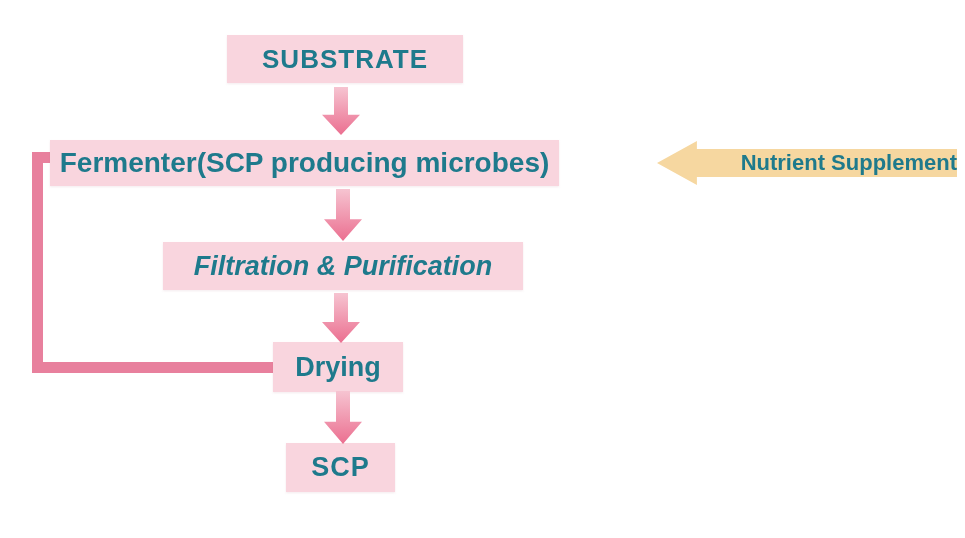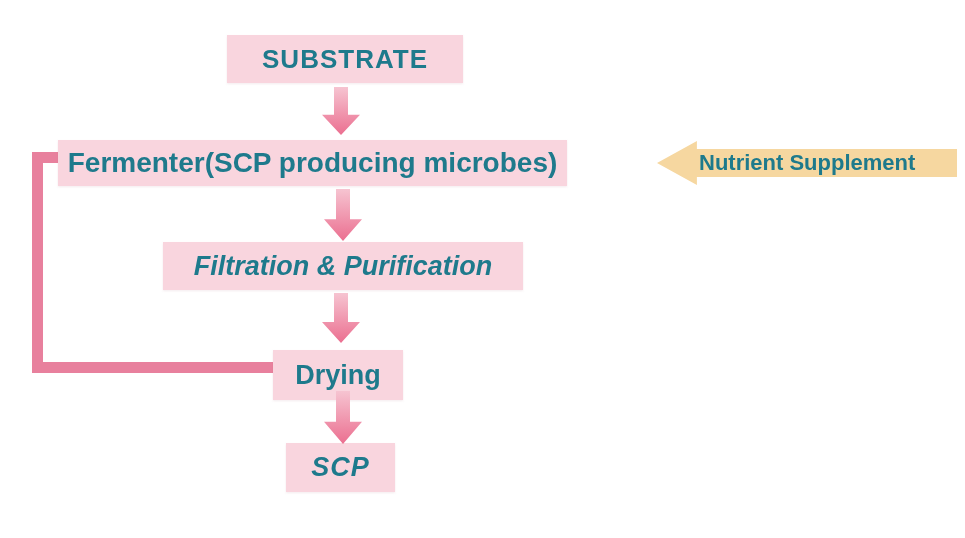--- a/index.html
+++ b/index.html
@@ -26,24 +26,24 @@
     border-radius:0;
     display:flex;align-items:center;justify-content:center;
     color:var(--box-text);
     font-weight:700;
     white-space:nowrap;
     z-index:2;
     box-shadow:0 1px 2px rgba(180,120,140,0.15);
   }
   .box span{display:block;}
   .box-substrate  {left:227px;top:35px; width:236px;height:48px;font-size:26px;letter-spacing:1px;}
-  .box-fermenter  {left:50px; top:140px;width:509px;height:46px;font-size:28px;margin-left:8px;}
+  .box-fermenter  {left:50px; top:140px;width:509px;height:46px;font-size:28px;}
   .box-filtration {left:163px;top:242px;width:360px;height:48px;font-size:27px;font-style:italic;}
-  .box-drying     {left:273px;top:350px;width:130px;height:50px;font-size:27px;}
-  .box-scp        {left:286px;top:443px;width:109px;height:49px;font-size:27px;letter-spacing:1px;font-style:italic;}
+  .box-drying     {left:273px;top:342px;width:130px;height:50px;font-size:27px;}
+  .box-scp        {left:286px;top:443px;width:109px;height:49px;font-size:27px;letter-spacing:1px;}
 
   .down-arrow{
     position:absolute;
     width:38px;
     background:linear-gradient(180deg,var(--flow-arrow-gradient-start) 0%,var(--flow-arrow-gradient-end) 100%);
     clip-path:polygon(31.6% 0, 68.4% 0, 68.4% 58%, 100% 58%, 50% 100%, 0 58%, 31.6% 58%);
     z-index:3;
   }
   .arrow-1{left:322px;top:87px; height:48px;}
   .arrow-2{left:324px;top:189px;height:52px;}
@@ -53,21 +53,21 @@
   .loop-seg{position:absolute;background:var(--recycle-line);z-index:1;}
   .loop-vertical  {left:32px;top:152px;width:11px;height:221px;}
   .loop-top       {left:32px;top:152px;width:30px;height:11px;}
   .loop-bottom    {left:32px;top:362px;width:245px;height:11px;}
 
   .nutrient-arrow{
     position:absolute;
     left:657px;top:141px;width:300px;height:44px;
     background:var(--nutrient-arrow-fill);
     clip-path:polygon(0 50%, 13.3% 0, 13.3% 18%, 100% 18%, 100% 82%, 13.3% 82%, 13.3% 100%);
-    display:flex;align-items:center;justify-content:flex-start;
+    display:flex;align-items:center;justify-content:flex-end;
     padding-left:42px;box-sizing:border-box;
     color:var(--nutrient-arrow-text);
     font-weight:700;font-size:22px;
     white-space:nowrap;
     z-index:2;
   }
 </style>
 </head>
 <body>
 

